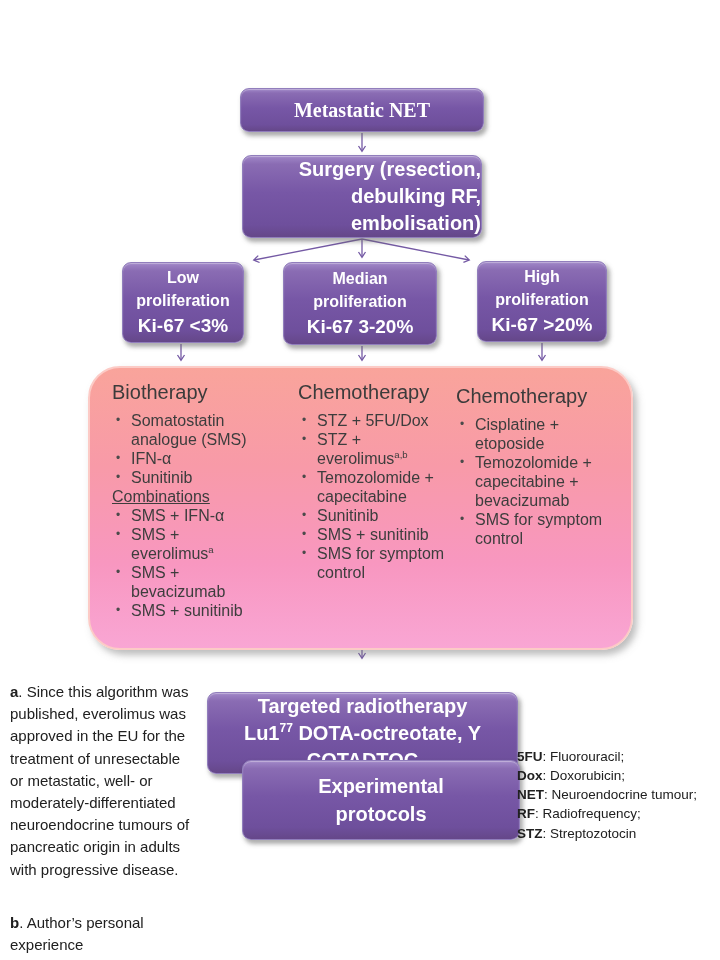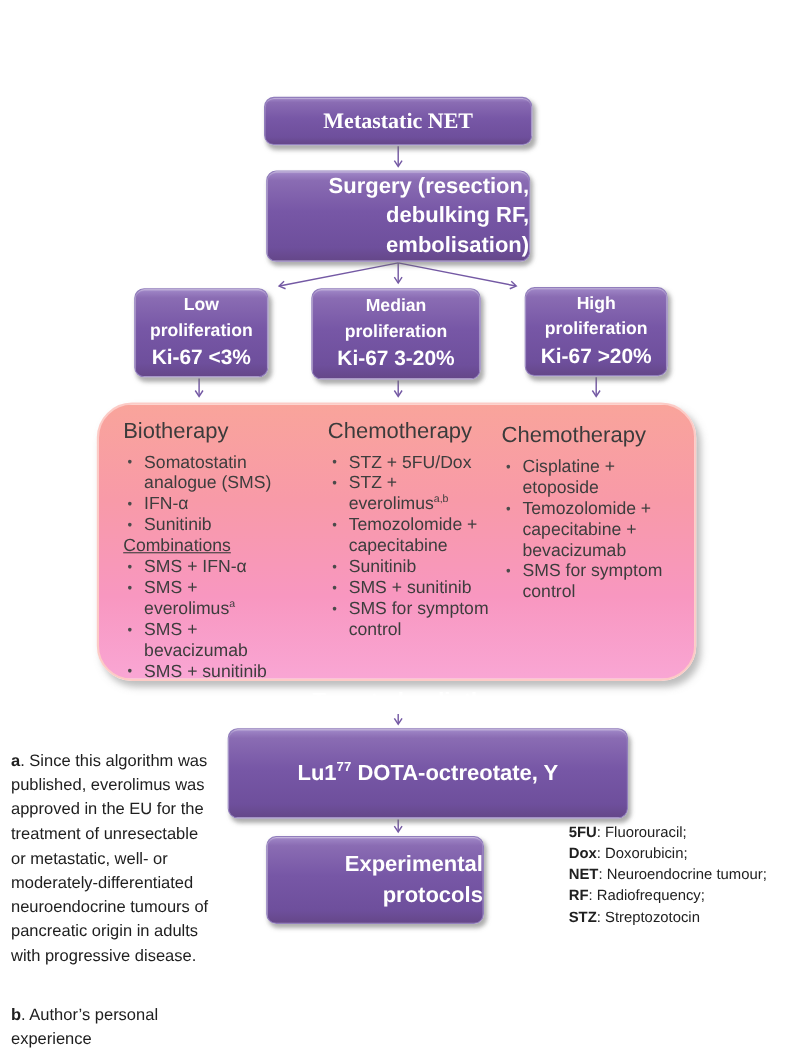--- a/index.html
+++ b/index.html
@@ -17,21 +17,21 @@
     display:flex;flex-direction:column;justify-content:center;
     box-sizing:border-box;
   }
   .pbox .ln{line-height:27px;font-size:20px;}
   .prolif .ln{line-height:23px;font-size:16px;}
   .prolif .ki{line-height:27px;font-size:19px;}
   sup{vertical-align:super;font-size:0.60em;line-height:0;}
 
   
   .panel{
-    position:absolute;left:88px;top:366px;width:545px;height:253px;
+    position:absolute;left:88px;top:366px;width:545px;height:284px;
     background:linear-gradient(180deg,#f9a49b 0%,#f89aa8 35%,#f897c0 70%,#f9a6d4 100%);
     border:2px solid #fccbc6;
     border-radius:32px;
     box-shadow:4px 5px 7px rgba(125,125,125,.5);
     box-sizing:border-box;
   }
   .col{position:absolute;color:#3c3c3c;}
   .col-title{font-size:20px;line-height:24px;color:#3b3b3b;}
   ul.blist{list-style:none;margin:7px 0 0 0;padding:0;font-size:16px;line-height:19px;color:#3d3d3d;}
   ul.blist li{position:relative;padding-left:19px;margin:0;}
@@ -129,27 +129,27 @@
       <div class="col-title">Chemotherapy</div>
       <ul class="blist">
         <li><span>Cisplatine + etoposide</span></li>
         <li><span>Temozolomide + capecitabine + bevacizumab</span></li>
         <li><span>SMS for symptom control</span></li>
       </ul>
     </div>
 
   </div>
 
-  <div class="pbox" style="left:207px;top:662px;width:364px;height:82px;gap:38px;">
+  <div class="pbox" style="left:207px;top:692px;width:311px;height:82px;">
     <div class="ln">Targeted radiotherapy</div>
     <div class="ln"><span>Lu1</span><sup>77</sup><span> DOTA-octreotate, Y</span></div>
     <div class="ln">COTADTOC</div>
   </div>
 
-  <div class="pbox" style="left:242px;top:760px;width:198px;height:80px;text-align:right;">
+  <div class="pbox" style="left:242px;top:760px;width:278px;height:80px;">
     <div class="ln" style="line-height:28px;">Experimental</div>
     <div class="ln" style="line-height:28px;">protocols</div>
   </div>
 
   <div class="footnote" style="left:10px;top:681px;width:186px;">
     <b>a</b><span>. Since this algorithm was published, everolimus was approved in the EU for the treatment of unresectable or metastatic, well- or moderately-differentiated neuroendocrine tumours of pancreatic origin in adults with progressive disease.</span>
   </div>
   <div class="footnote" style="left:10px;top:912px;width:186px;">
     <b>b</b><span>. Author’s personal experience</span>
   </div>

